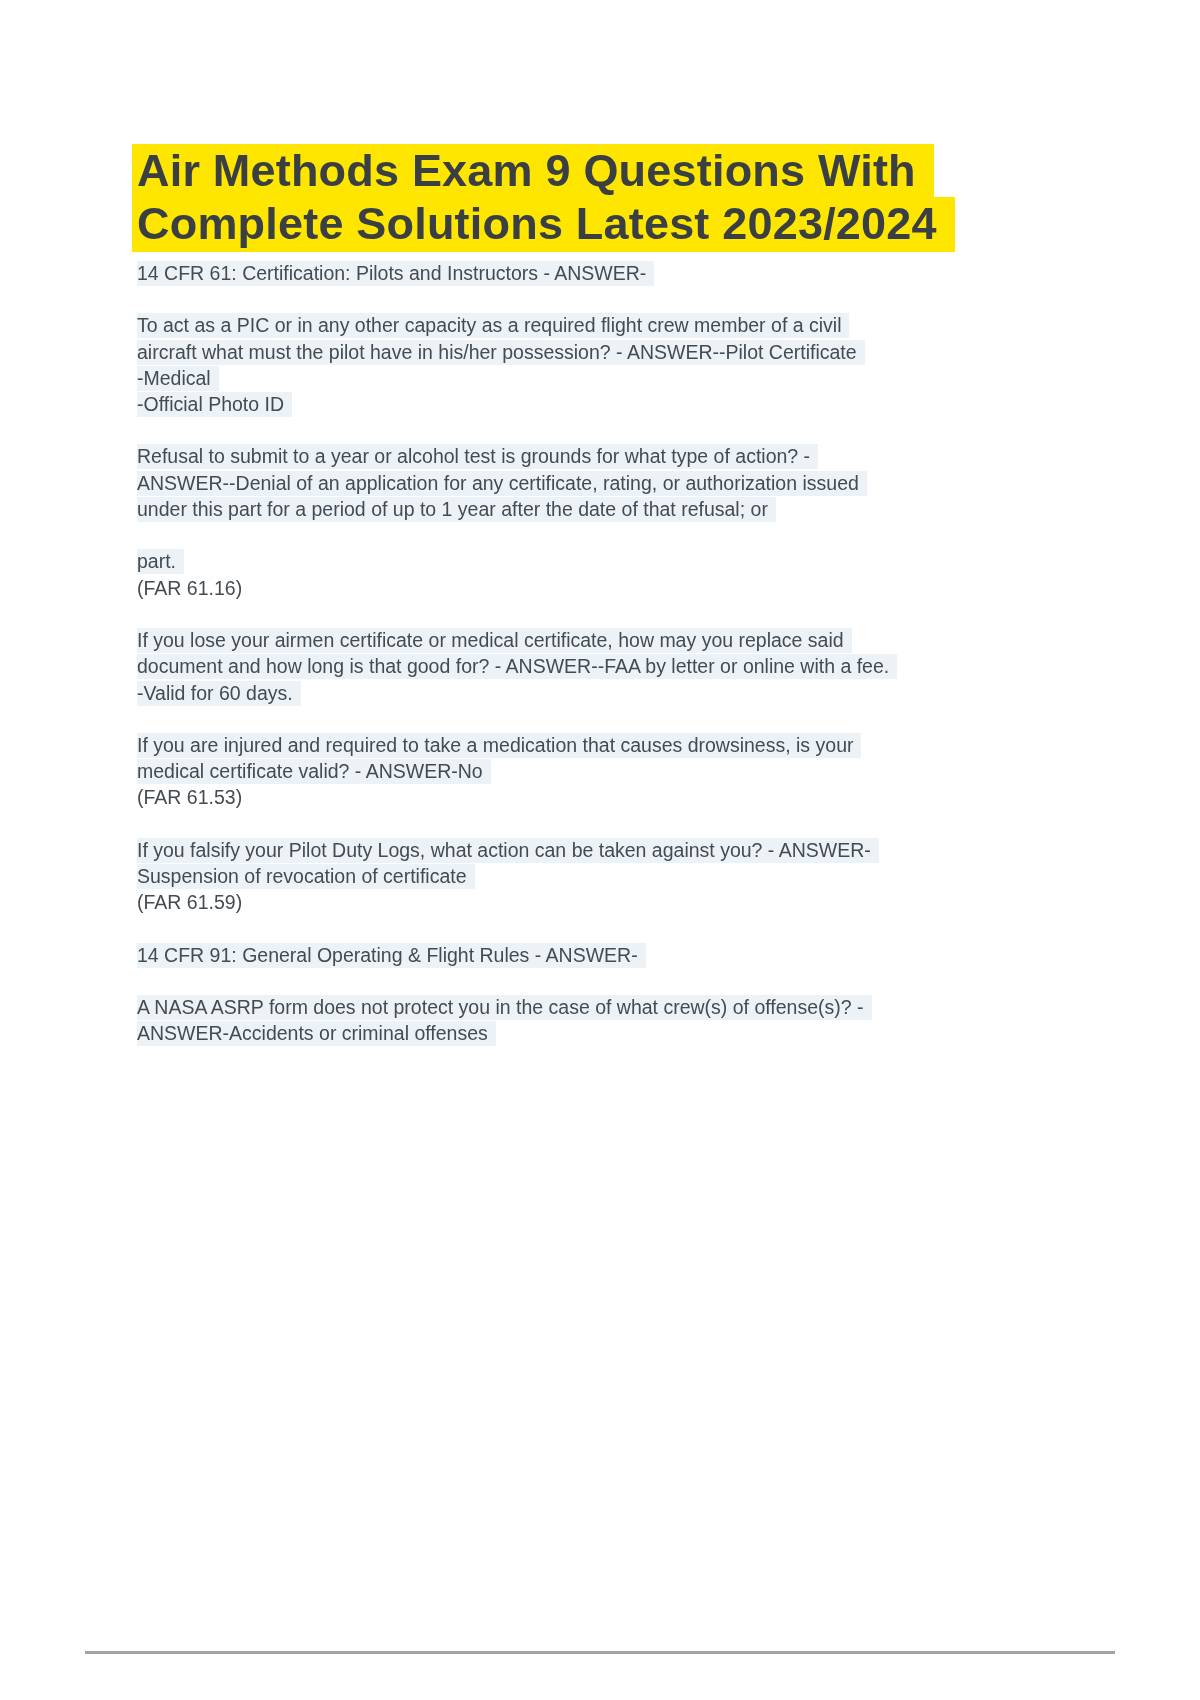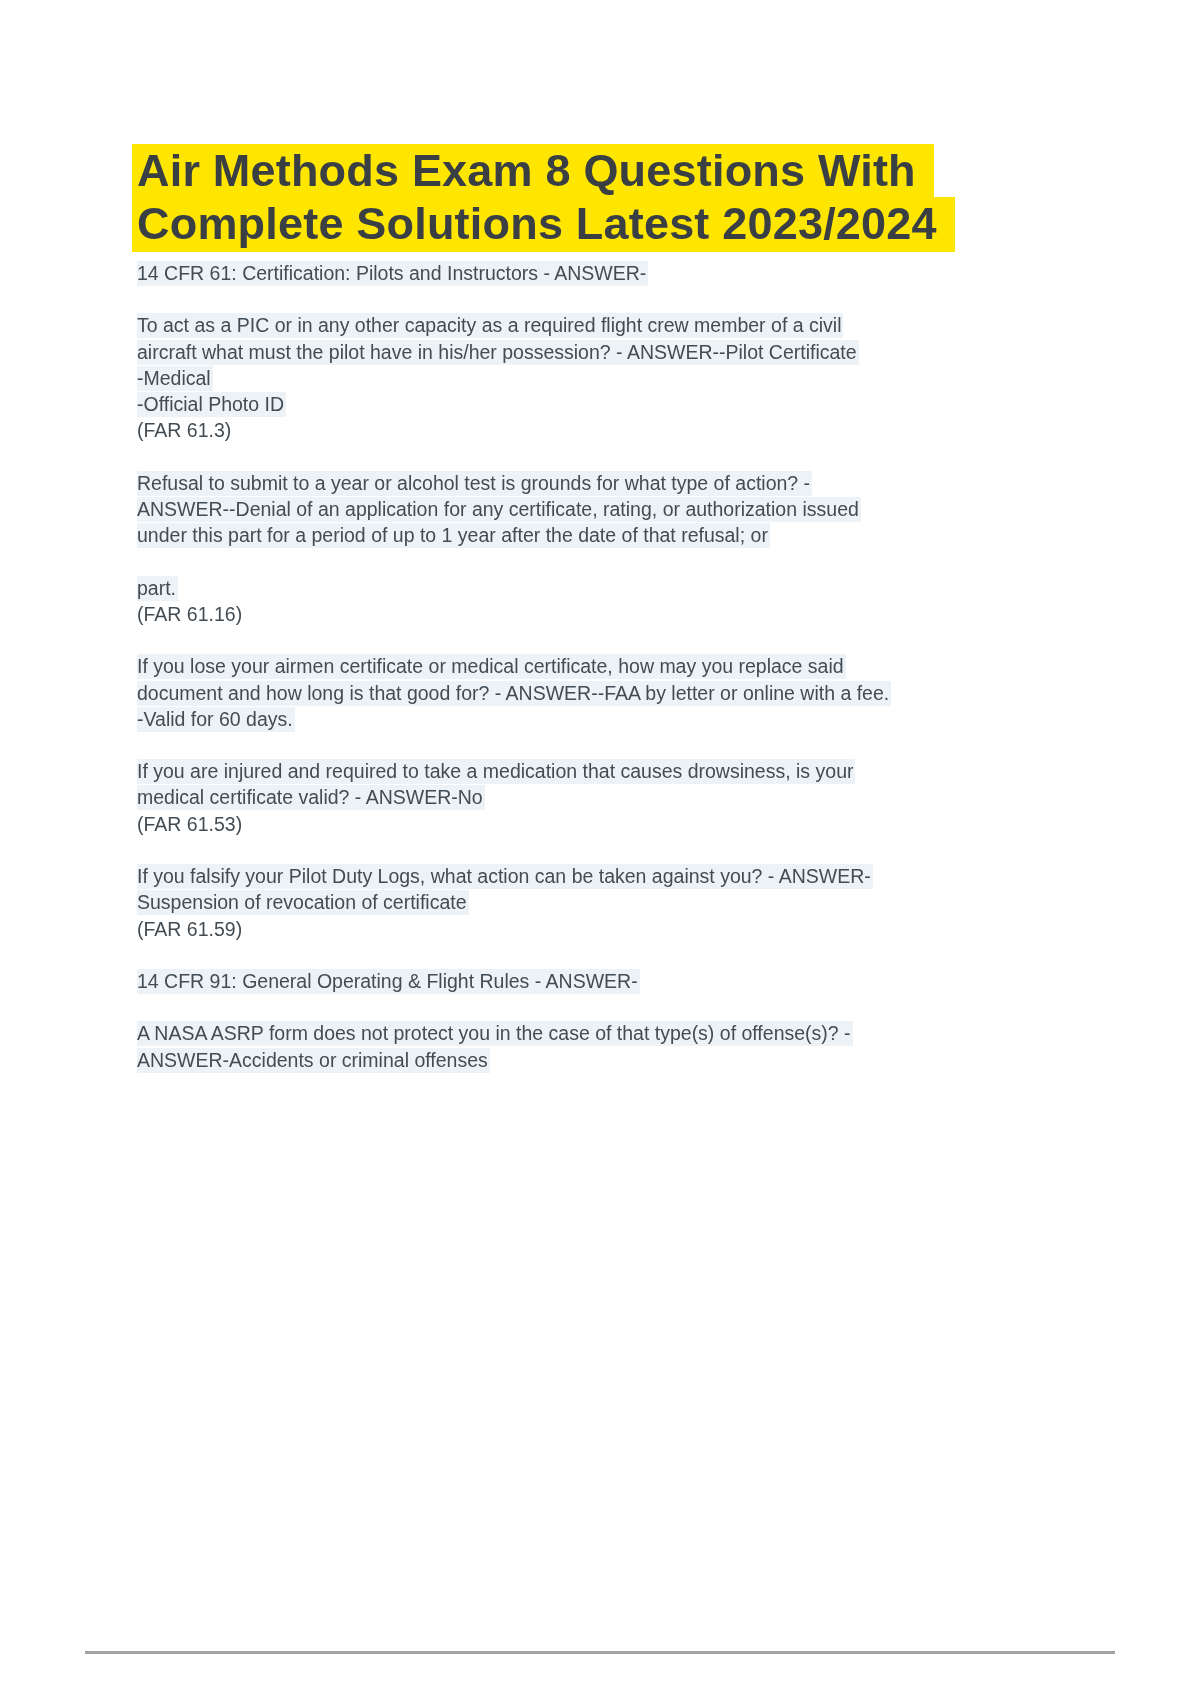--- a/index.html
+++ b/index.html
@@ -42,49 +42,48 @@
   }
   .line {
     min-height: 26.3px;
     line-height: 26.3px;
     font-size: 19.5px;
     color: var(--body-text, #434c52);
     white-space: nowrap;
   }
   .line span.hl {
     background: var(--hl-line, #edf2f7);
-    padding: 1px 2px 2px 0;
+    padding: 1px 8px 2px 0;
   }
   .footer-line {
     position: absolute;
     left: 85px;
     top: 1651px;
     width: 1030px;
     height: 3px;
     background: #a3a3a3;
   }
 </style>
 </head>
 <body>
 
 <div class="page">
   <h1 class="title">
-      <div class="title-line"><span>Air Methods Exam 8 Questions With</span></div>
+      <div class="title-line"><span>Air Methods Exam 9 Questions With</span></div>
       <div class="title-line"><span>Complete Solutions Latest 2023/2024</span></div>
     </h1>
   <div>
       <div class="para">
         <div class="line"><span class="hl">14 CFR 61: Certification: Pilots and Instructors - ANSWER-</span></div>
       </div>
       <div class="para">
         <div class="line"><span class="hl">To act as a PIC or in any other capacity as a required flight crew member of a civil</span></div>
         <div class="line"><span class="hl">aircraft what must the pilot have in his/her possession? - ANSWER--Pilot Certificate</span></div>
         <div class="line"><span class="hl">-Medical</span></div>
         <div class="line"><span class="hl">-Official Photo ID</span></div>
-        <div class="line"><span>(FAR 61.3)</span></div>
       </div>
       <div class="para">
         <div class="line"><span class="hl">Refusal to submit to a year or alcohol test is grounds for what type of action? -</span></div>
         <div class="line"><span class="hl">ANSWER--Denial of an application for any certificate, rating, or authorization issued</span></div>
         <div class="line"><span class="hl">under this part for a period of up to 1 year after the date of that refusal; or</span></div>
       </div>
       <div class="para">
         <div class="line"><span class="hl">part.</span></div>
         <div class="line"><span>(FAR 61.16)</span></div>
       </div>
@@ -100,19 +99,19 @@
       </div>
       <div class="para">
         <div class="line"><span class="hl">If you falsify your Pilot Duty Logs, what action can be taken against you? - ANSWER-</span></div>
         <div class="line"><span class="hl">Suspension of revocation of certificate</span></div>
         <div class="line"><span>(FAR 61.59)</span></div>
       </div>
       <div class="para">
         <div class="line"><span class="hl">14 CFR 91: General Operating &amp; Flight Rules - ANSWER-</span></div>
       </div>
       <div class="para">
-        <div class="line"><span class="hl">A NASA ASRP form does not protect you in the case of that type(s) of offense(s)? -</span></div>
+        <div class="line"><span class="hl">A NASA ASRP form does not protect you in the case of what crew(s) of offense(s)? -</span></div>
         <div class="line"><span class="hl">ANSWER-Accidents or criminal offenses</span></div>
       </div>
     </div>
 </div>
 
 <div class="footer-line"></div>
 
 </body></html>

